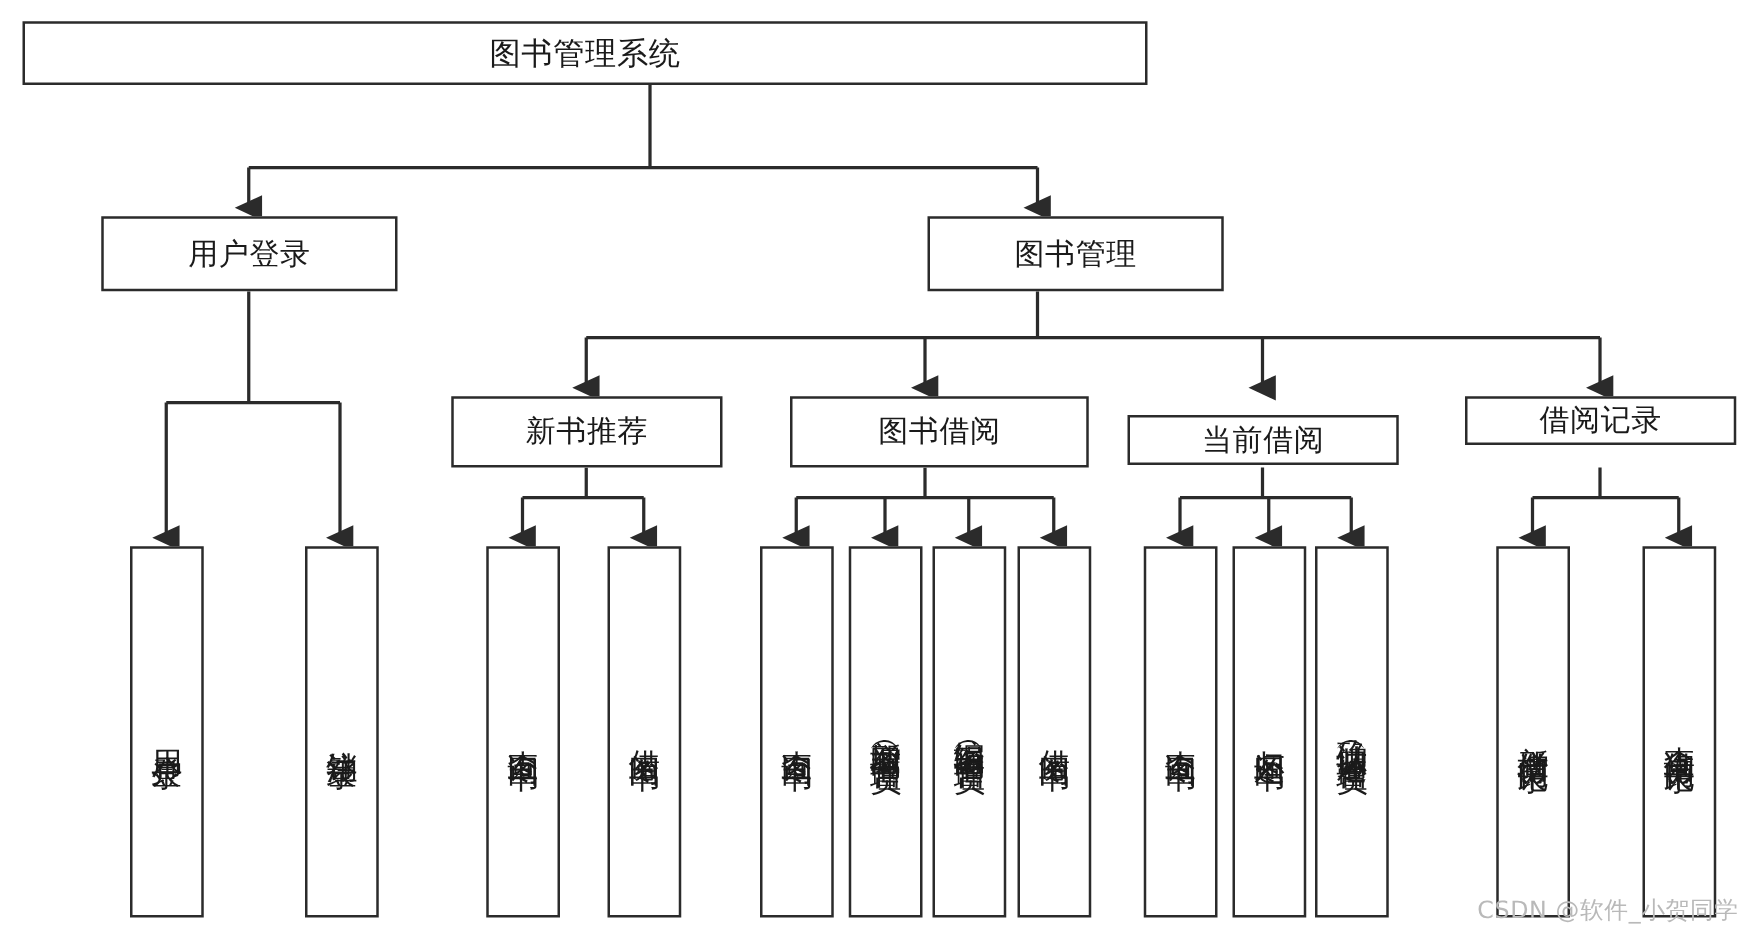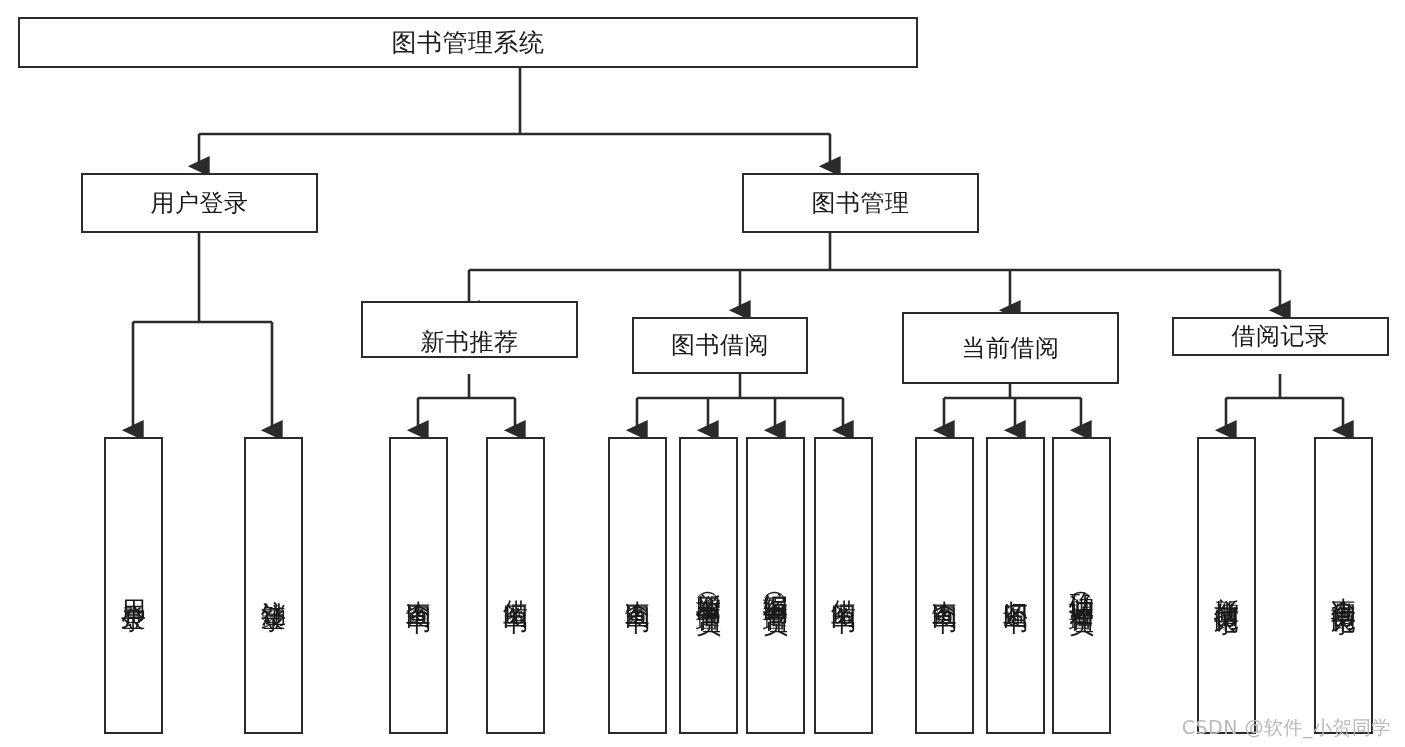--- a/index.html
+++ b/index.html
@@ -131,27 +131,27 @@
     <span class="node-label">图书管理系统</span>
   </div>
 
   <div class="node-box node-horizontal" style="left:81px; top:173px; width:237px; height:60px;">
     <span class="node-label">用户登录</span>
   </div>
   <div class="node-box node-horizontal" style="left:742px; top:173px; width:237px; height:60px;">
     <span class="node-label">图书管理</span>
   </div>
 
-  <div class="node-box node-horizontal" style="left:361px; top:301px; width:217px; height:57px;align-items:flex-end;">
+  <div class="node-box node-horizontal" style="left:361px; top:317px; width:217px; height:57px;">
     <span class="node-label">新书推荐</span>
   </div>
-  <div class="node-box node-horizontal" style="left:632px; top:317px; width:176px; height:57px;">
+  <div class="node-box node-horizontal" style="left:632px; top:317px; width:239px; height:57px;">
     <span class="node-label">图书借阅</span>
   </div>
-  <div class="node-box node-horizontal" style="left:902px; top:312px; width:217px; height:72px;">
+  <div class="node-box node-horizontal" style="left:902px; top:332px; width:217px; height:40px;">
     <span class="node-label">当前借阅</span>
   </div>
   <div class="node-box node-horizontal" style="left:1172px; top:317px; width:217px; height:39px;">
     <span class="node-label">借阅记录</span>
   </div>
 
   <div class="node-box node-vertical" style="left:104px; top:437px; width:59px; height:297px;">
     <span class="node-label">用户登录</span>
   </div>
   <div class="node-box node-vertical" style="left:244px; top:437px; width:59px; height:297px;">

